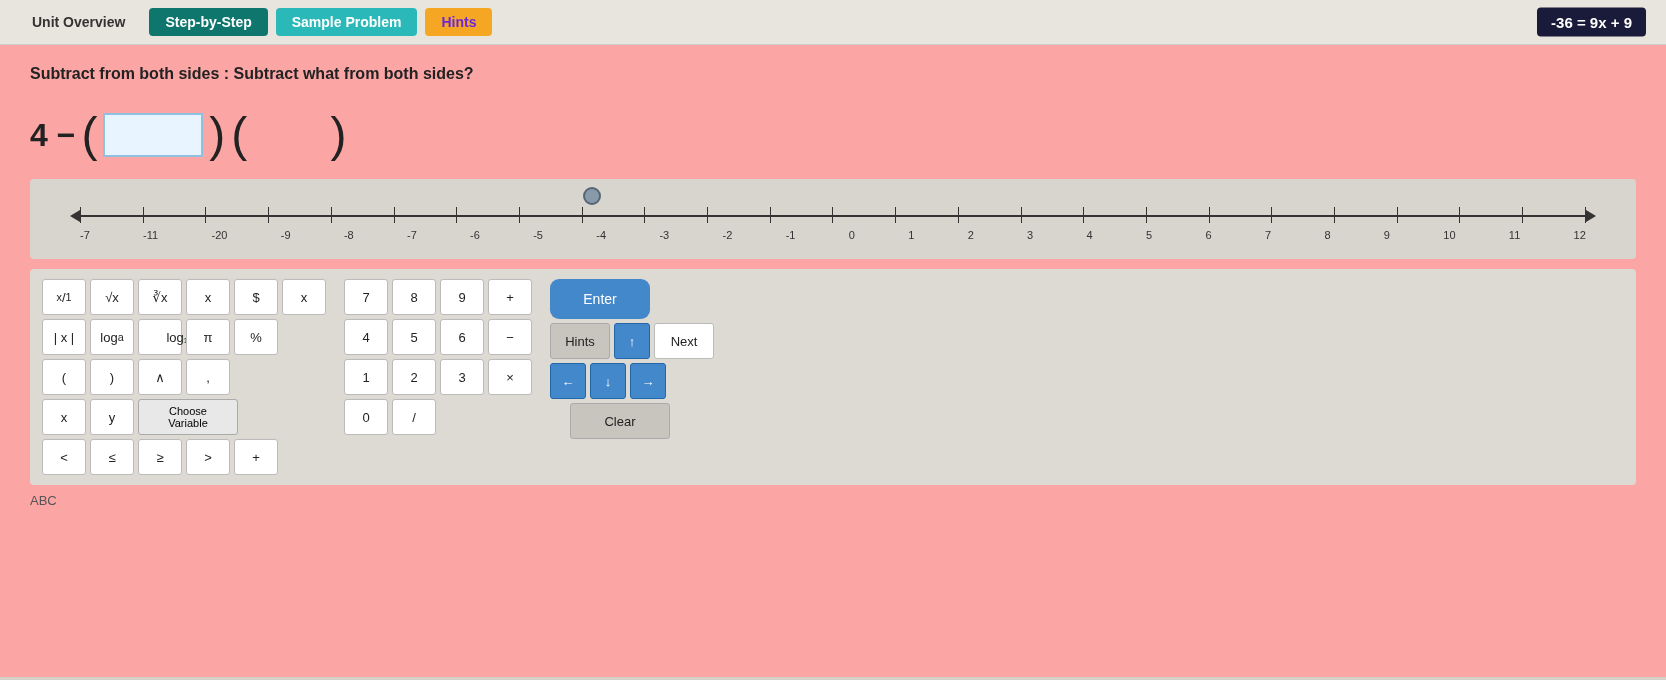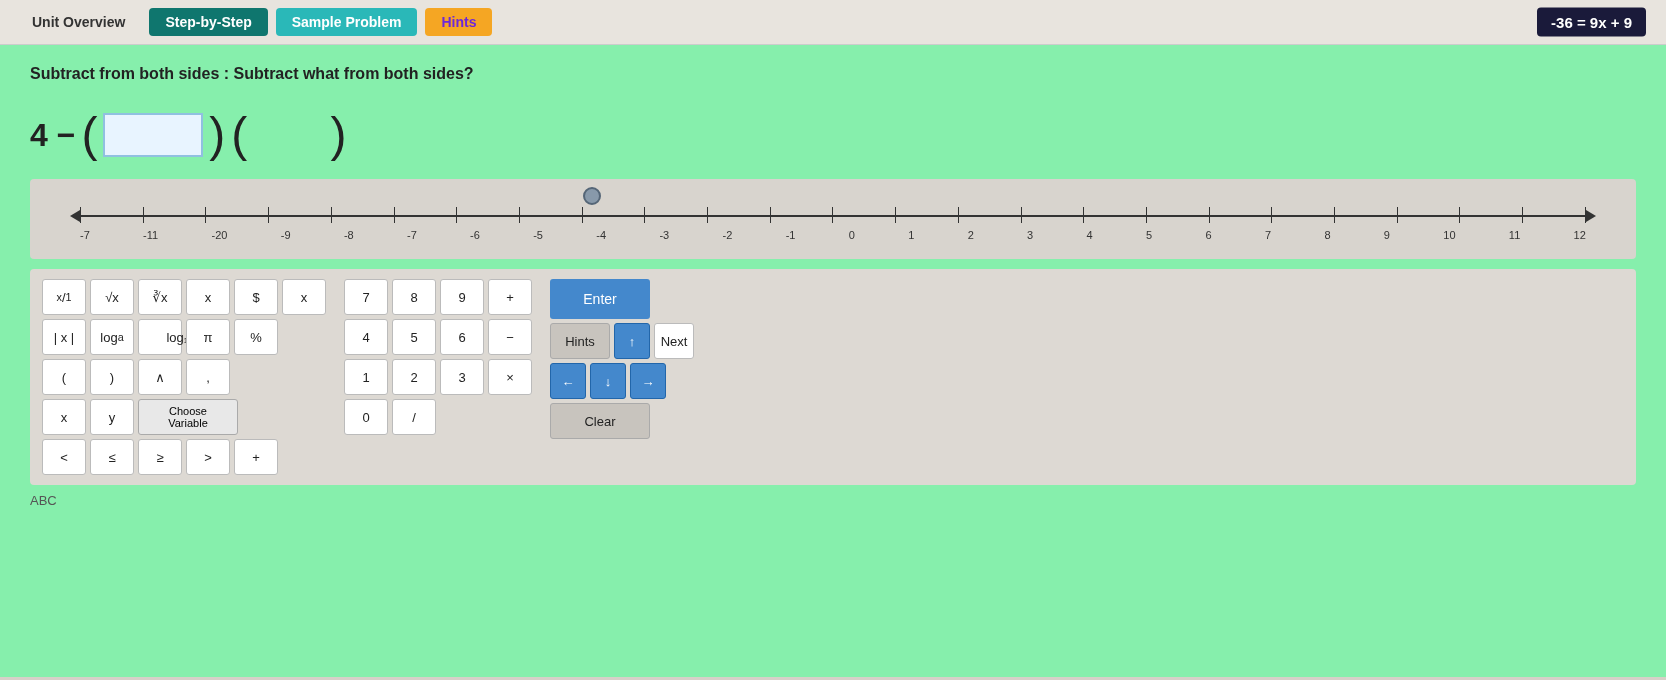--- a/index.html
+++ b/index.html
@@ -92,21 +92,21 @@
       border-radius: 4px;
       font-size: 15px;
       font-weight: bold;
       background: white;
       color: #222;
     }
 
     
     .right-panel {
       flex: 1;
-      background: #86efac;
+      background: #fca5a5;
       padding: 20px 30px;
       display: flex;
       flex-direction: column;
       position: relative;
     }
 
     
     .instruction-area {
       margin-bottom: 16px;
     }
@@ -189,21 +189,21 @@
     }
     .kb-btn-blue {
       background: #4488cc;
       border: 1px solid #2266aa;
       color: white;
     }
     .enter-btn {
       background: #4488cc;
       color: white;
       border: none;
-      border-radius: 3px;
+      border-radius: 9px;
       padding: 6px 18px;
       font-size: 14px;
       cursor: pointer;
       height: 40px;
     }
 
     .kb-section {
       display: flex;
       flex-direction: column;
       gap: 4px;
@@ -387,28 +387,28 @@
           <button class="kb-btn" style="width:44px;height:36px;">0</button>
           <button class="kb-btn" style="width:44px;height:36px;">/</button>
         </div>
       </div>
 
       <div style="margin-left:10px;display:flex;flex-direction:column;gap:4px;">
         <button class="enter-btn" style="width:100px;">Enter</button>
         <div class="kb-row">
           <button class="kb-btn kb-btn-gray" style="width:60px;height:36px;">Hints</button>
           <button class="kb-btn kb-btn-blue" style="width:36px;height:36px;">↑</button>
-          <button class="kb-btn" style="width:40px;height:36px;">Next</button>
+          <button class="kb-btn" style="width:60px;height:36px;">Next</button>
         </div>
         <div class="kb-row">
           <button class="kb-btn kb-btn-blue" style="width:36px;height:36px;">←</button>
           <button class="kb-btn kb-btn-blue" style="width:36px;height:36px;">↓</button>
           <button class="kb-btn kb-btn-blue" style="width:36px;height:36px;">→</button>
         </div>
-        <button class="kb-btn kb-btn-gray" style="width:100px;height:36px;">Clear</button>
+        <button class="kb-btn kb-btn-gray" style="width:100px;height:36px;margin-left:20px;">Clear</button>
       </div>
 
     </div>
 
     <div style="margin-top:8px;font-size:13px;color:#555;">ABC</div>
 
   </div>
 </div>
 
 </body></html>

